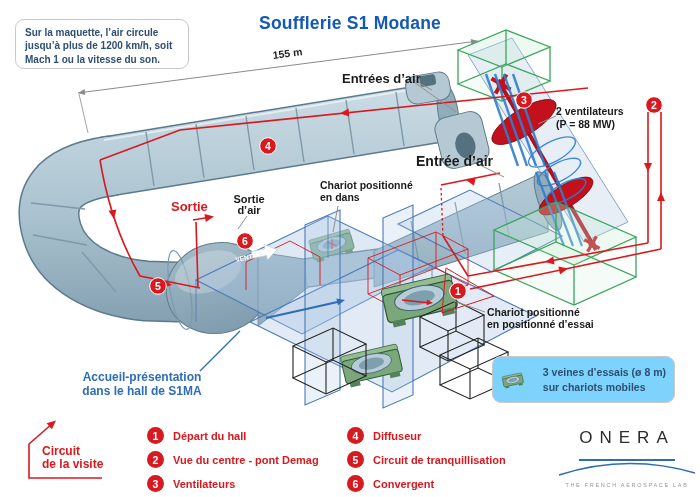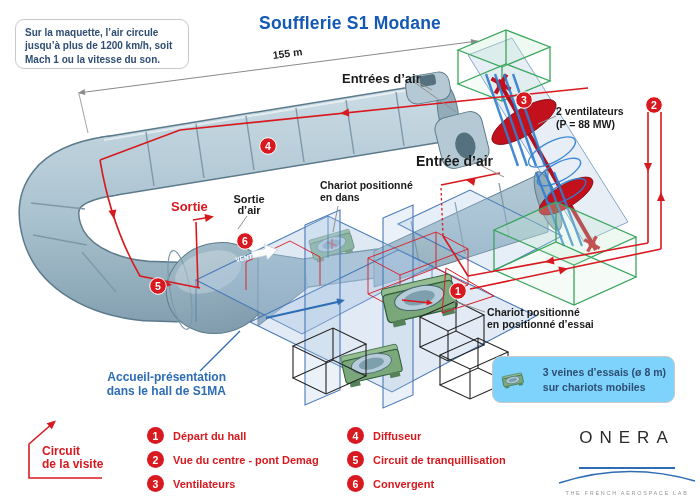--- a/index.html
+++ b/index.html
@@ -13,29 +13,29 @@
   .ib-left  { left:15px;  top:19px; width:174px; height:50px; }
   .ib-right { left:545px; top:18px; width:153px; height:51px; }
   .lbl { font-weight:bold; font-size:10.5px; color:#1a1a1a; line-height:1.18; white-space:nowrap; }
   .lbl-air-inlets { left:342px; top:71px; font-size:13px; }
   .lbl-air-inlet  { left:416px; top:153px; font-size:14px; }
   .lbl-chariot-test { left:320px; top:179px; }
   .lbl-chariot-prep { left:487px; top:306px; }
   .lbl-fans { left:556px; top:105px; line-height:1.22; }
   .lbl-sortie-red { left:171px; top:199px; color:#d8191f; font-size:13px; }
   .lbl-sortie-air { left:226px; top:194px; width:46px; text-align:center; font-size:11px; line-height:1.02; }
-  .welcome { left:58px; top:371px; width:168px; text-align:right; color:#2e6db4; font-weight:bold; font-size:12px; line-height:1.16; }
+  .welcome { left:58px; top:371px; width:168px; text-align:center; color:#2e6db4; font-weight:bold; font-size:12px; line-height:1.16; }
   .circuit-heading { left:42px; top:445px; color:#d8191f; font-weight:bold; font-size:12px; line-height:1.08; }
   .veines-box { left:492px; top:356px; width:183px; height:47px; border:1.5px solid #c9c9c9; border-radius:9px; background:#7dd3fc; display:flex; align-items:center; gap:18px; padding:4px 8px; }
   .veines-text { color:#2f4e73; font-weight:bold; font-size:10.5px; line-height:1.35; white-space:nowrap; }
   .legend-row { position:absolute; display:flex; align-items:center; gap:9px; height:17px; }
   .legend-badge { width:17px; height:17px; border-radius:50%; background:#d8191f; color:#fff; font-size:10.5px; font-weight:bold; display:flex; align-items:center; justify-content:center; flex:0 0 17px; }
   .legend-label { color:#d8191f; font-weight:bold; font-size:11px; white-space:nowrap; }
   .logo { left:556px; top:428px; width:142px; text-align:center; }
-  .logo-name { display:inline-block; font-size:17px; letter-spacing:7px; color:#2b2b2b; border-bottom:2px solid #2e6db4; padding-bottom:19px; font-weight:500; }
+  .logo-name { display:inline-block; font-size:17px; letter-spacing:7px; color:#2b2b2b; border-bottom:2px solid #2e6db4; padding-bottom:11px; font-weight:500; }
   .logo-tagline { font-size:5.5px; letter-spacing:1.7px; color:#979797; margin-top:1px; }
 </style>
 </head>
 <body>
 
 <div id="stage">
 
 <svg id="diagram-svg" width="700" height="497" viewBox="0 0 700 497">
   <defs>
     <linearGradient id="tubeGrad" gradientUnits="userSpaceOnUse" x1="0" y1="70" x2="0" y2="340">

